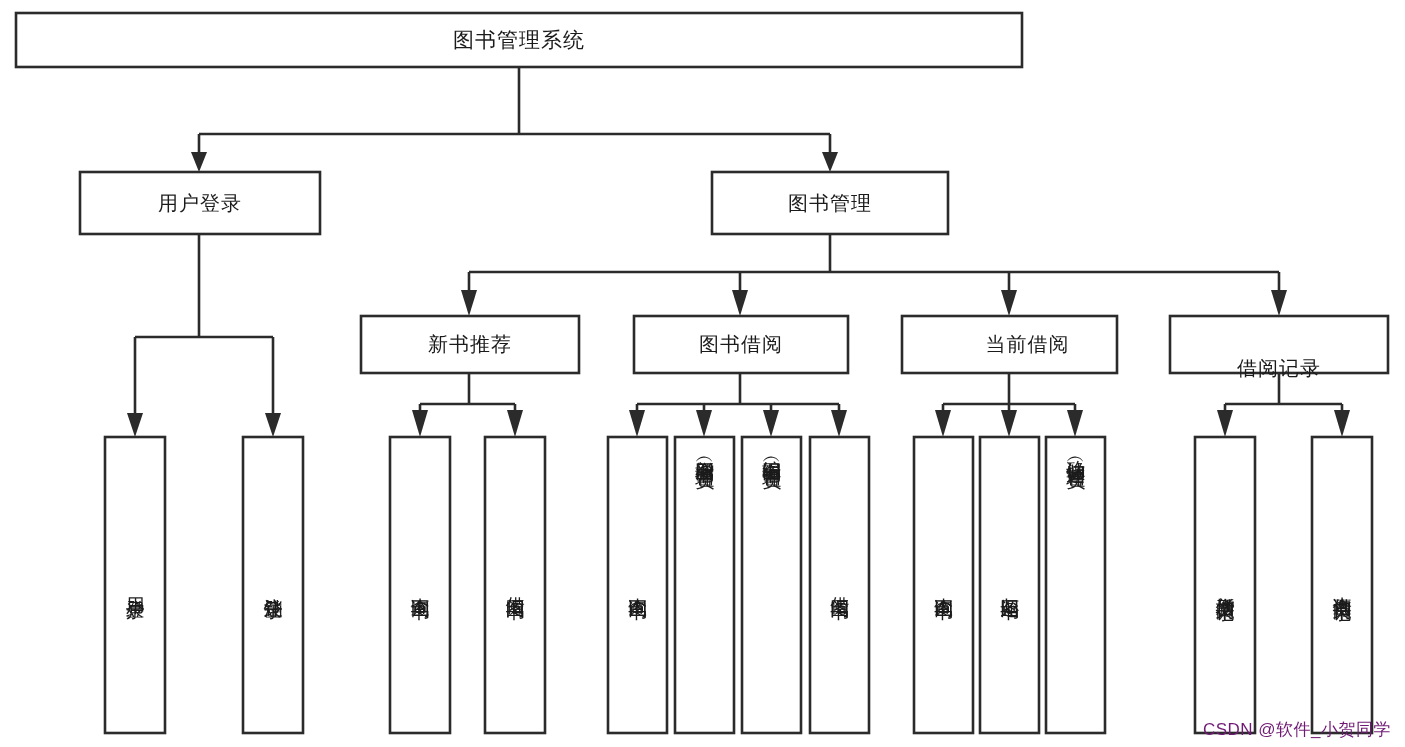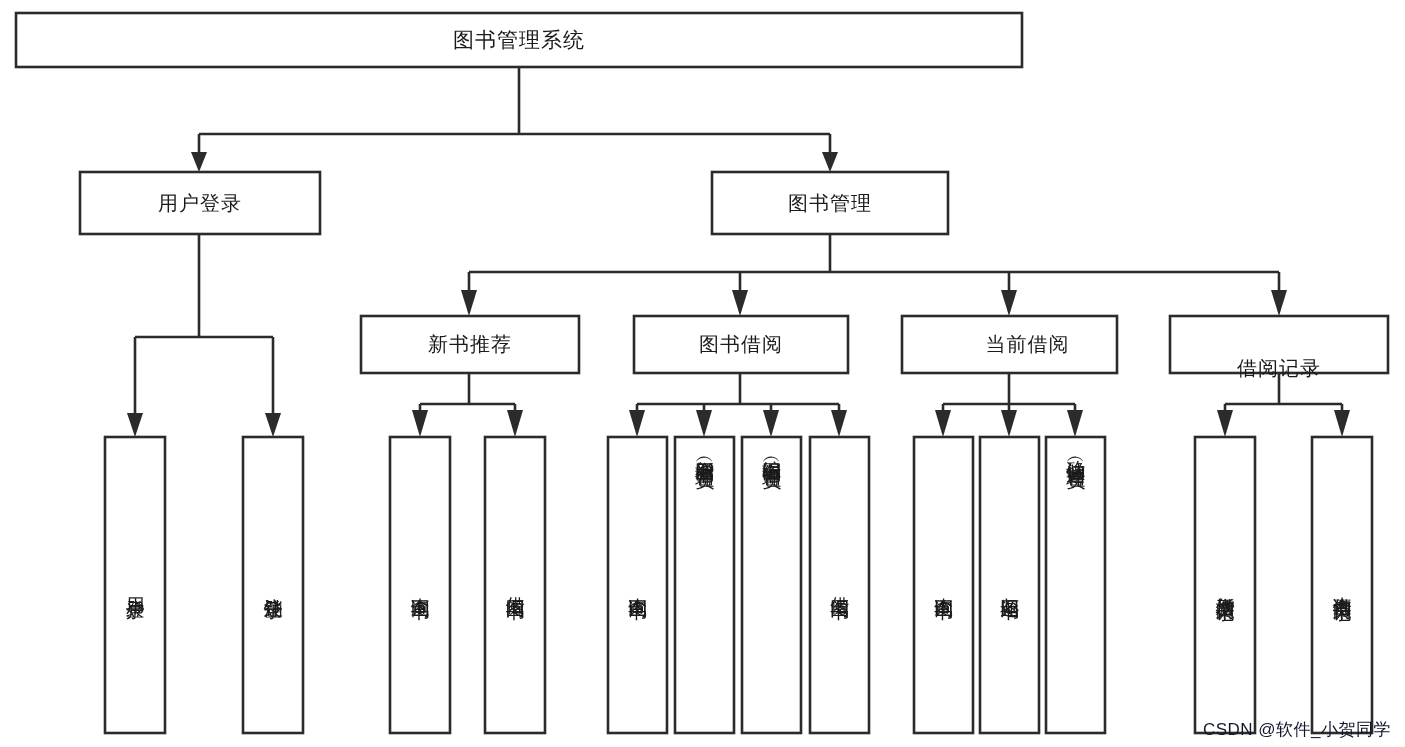--- a/index.html
+++ b/index.html
@@ -42,21 +42,21 @@
   .arrow-head {
     fill: #2b2b2b;
     stroke: none;
   }
   .watermark {
     position: absolute;
     right: 14px;
     bottom: 6px;
     font-family: "Liberation Sans", sans-serif;
     font-size: 17px;
-    color: #0f172a;
+    color: #701a75;
     white-space: nowrap;
     user-select: none;
     letter-spacing: 0.5px;
   }
   .vlabel-wrap {
     position: absolute;
     display: flex;
     align-items: center;
     justify-content: center;
     pointer-events: none;

